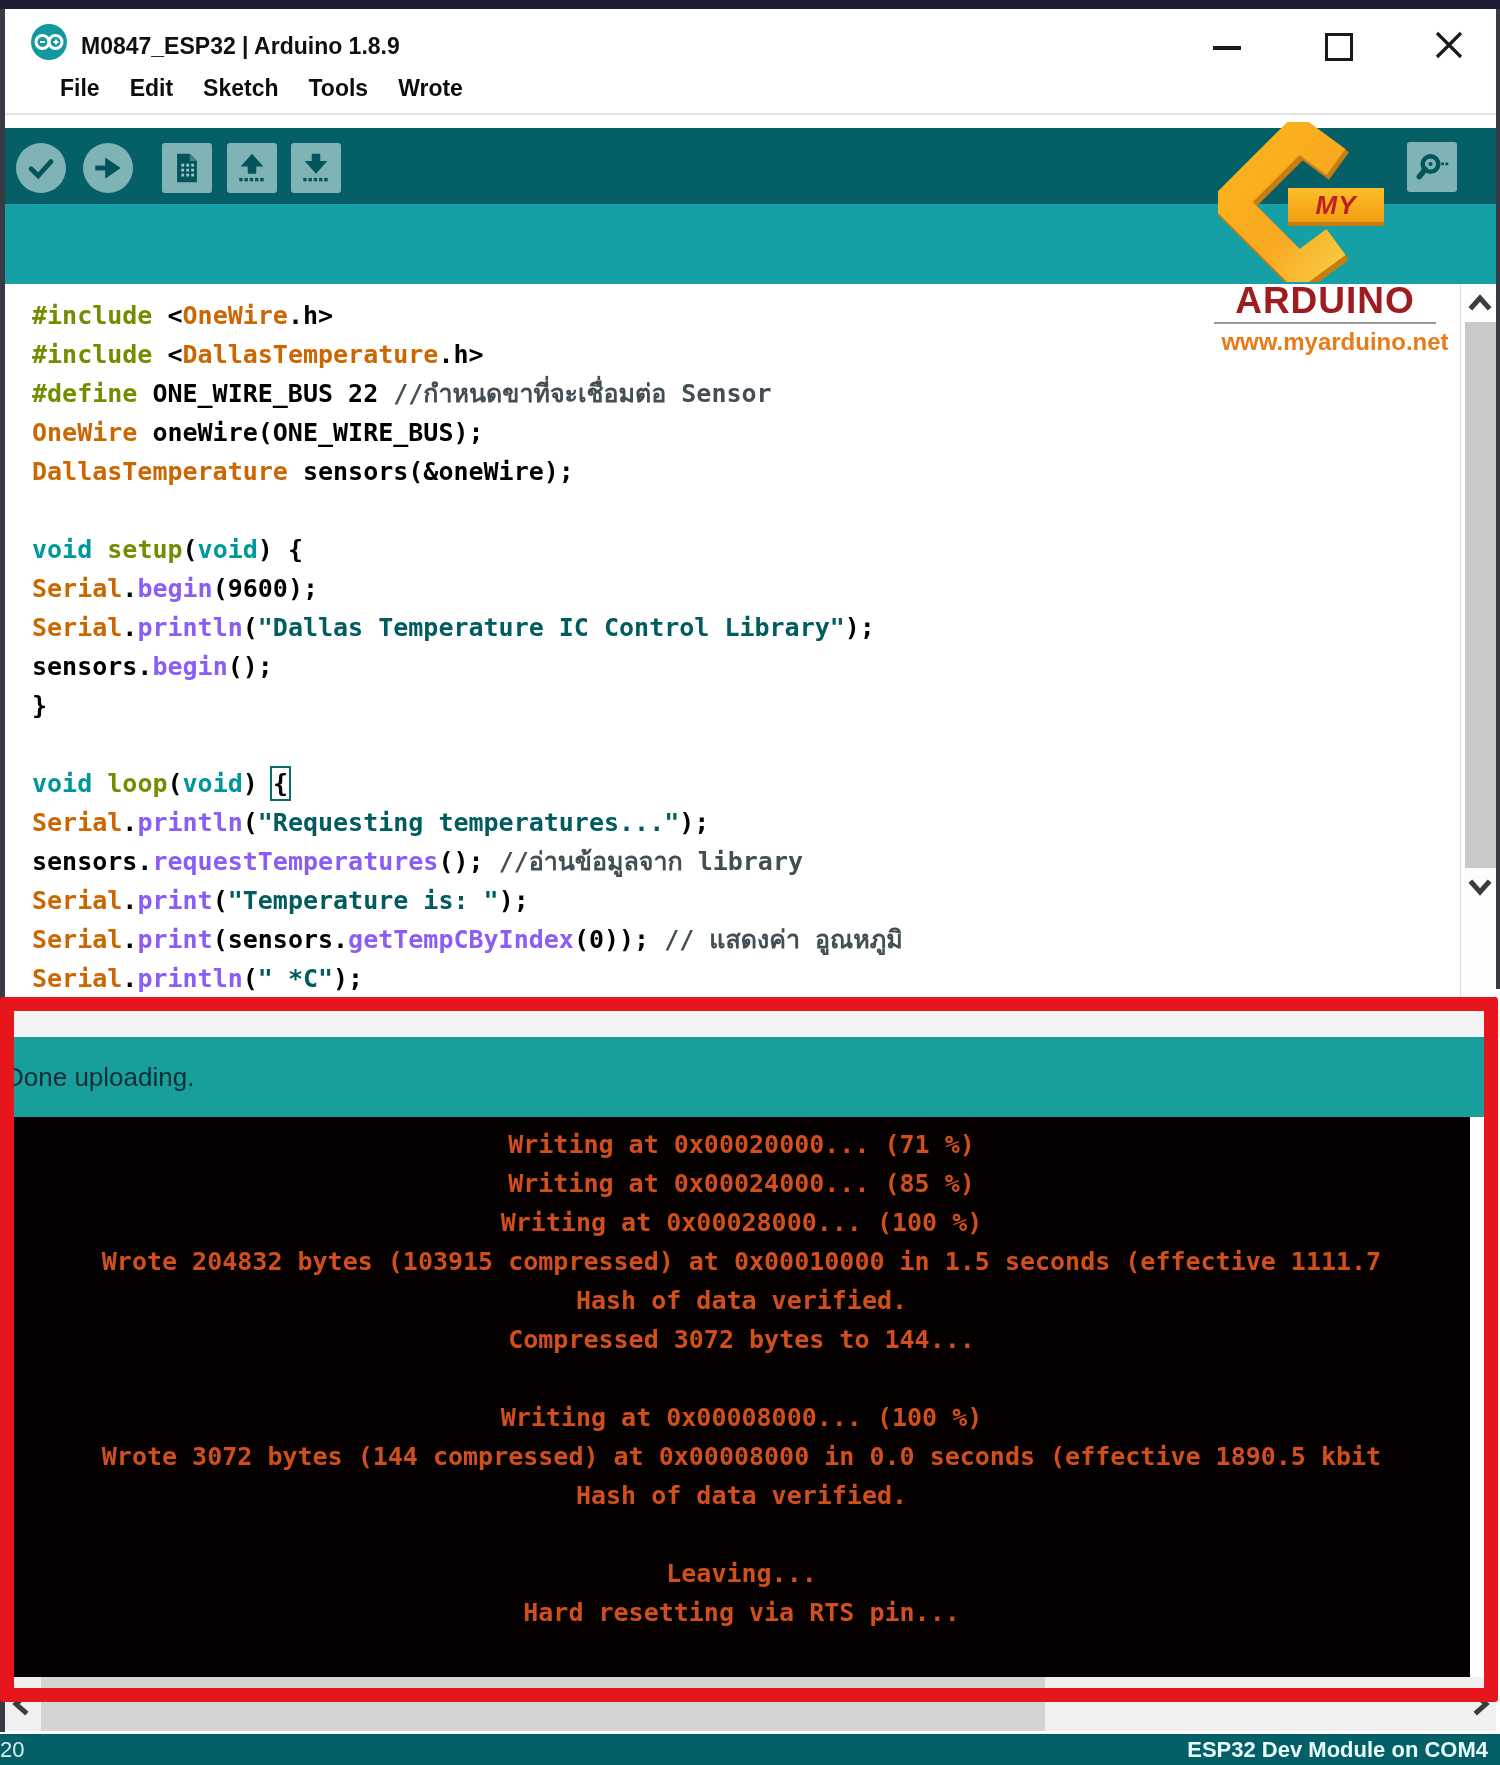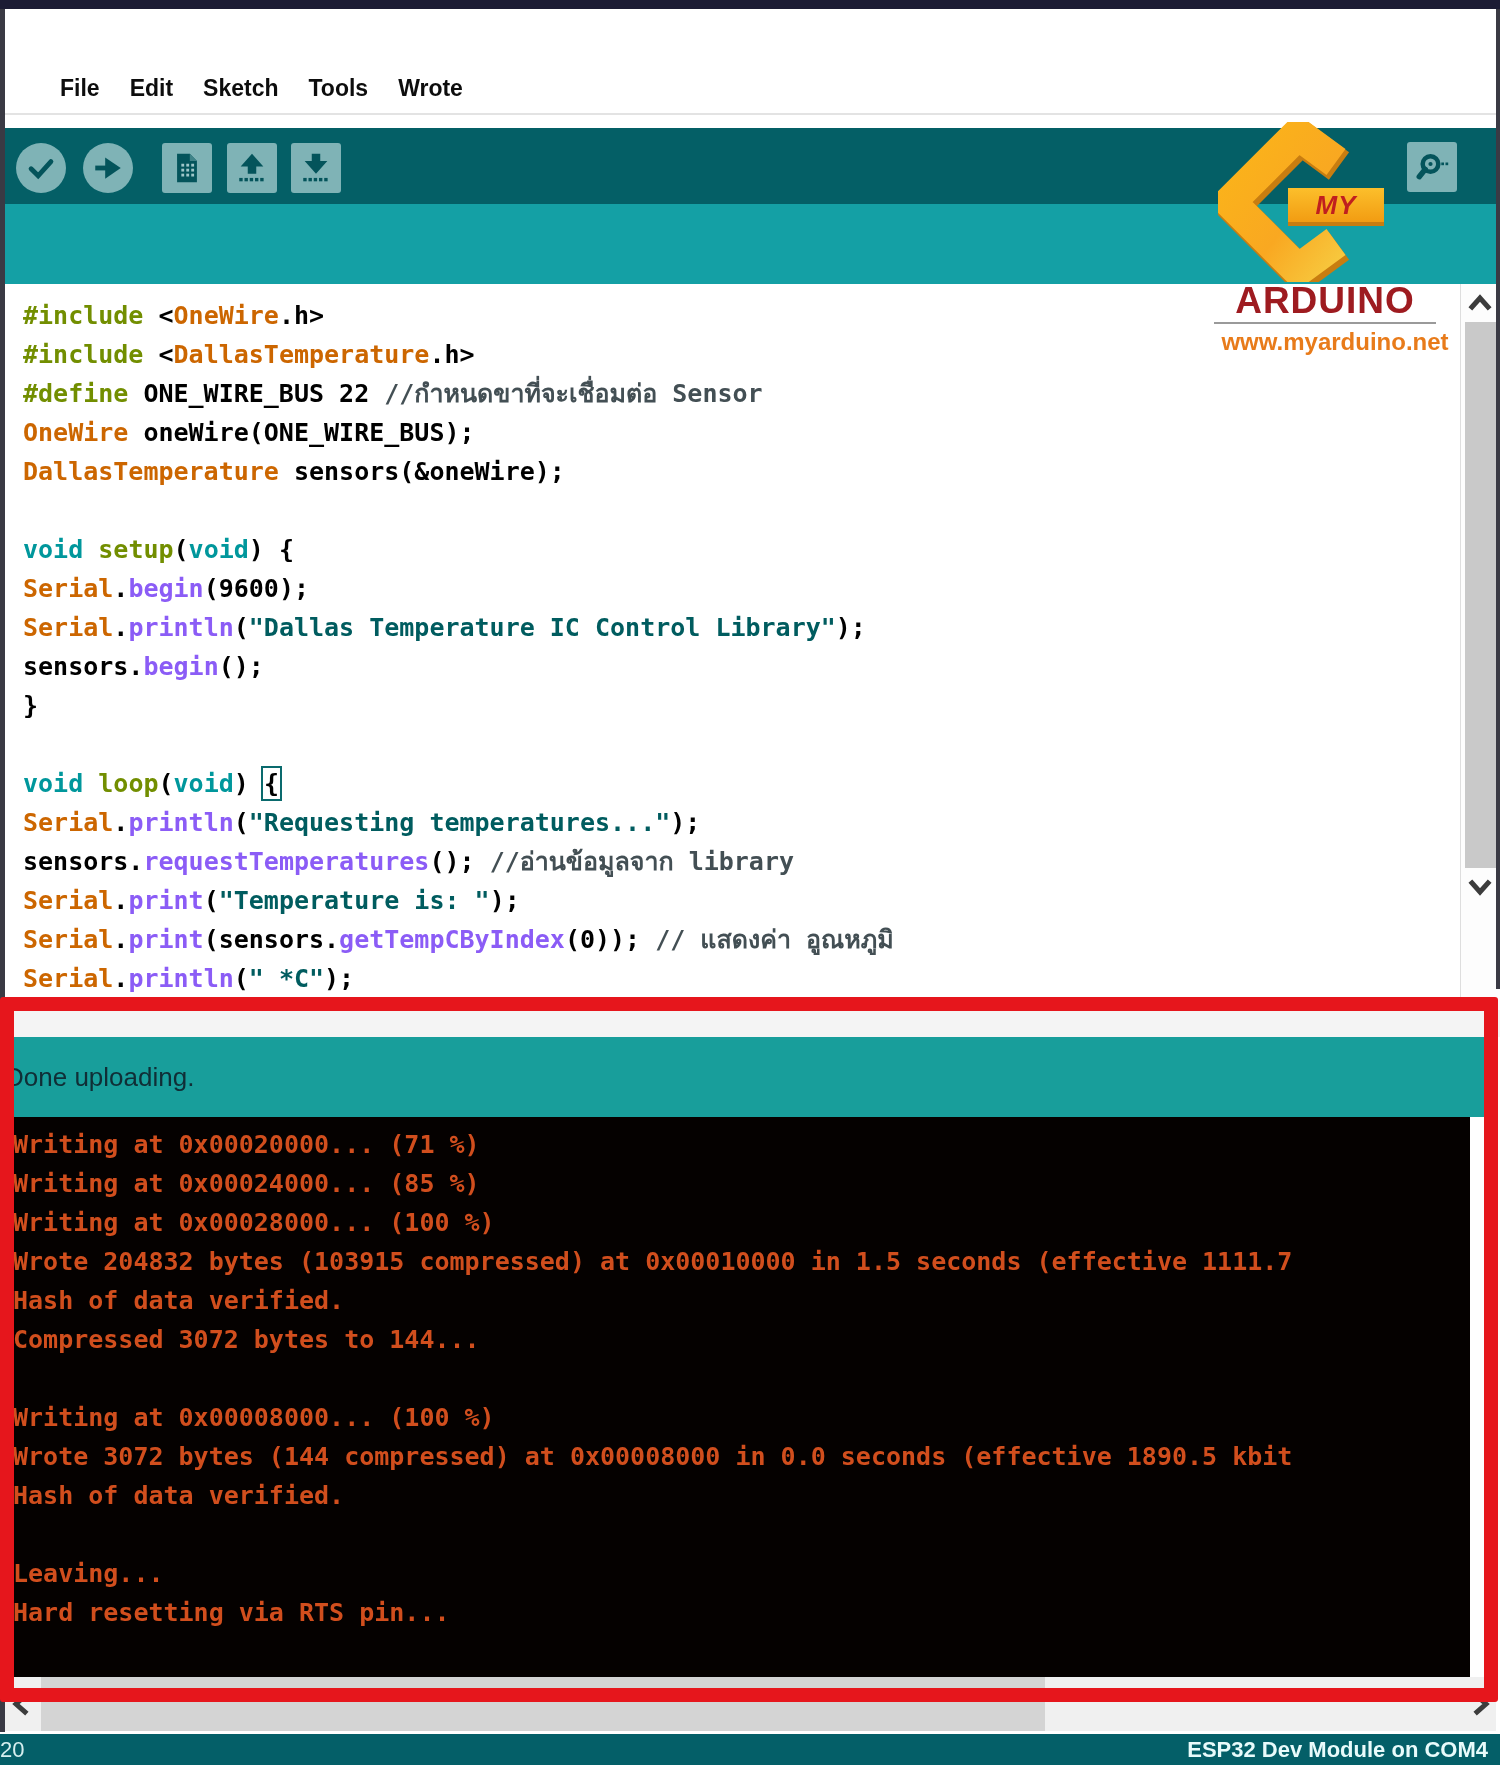--- a/index.html
+++ b/index.html
@@ -35,21 +35,21 @@
   #btn-open{left:222px;} #btn-save{left:286px;} #btn-serial{left:1402px;top:14px;}
 
   
   #tabbar{left:5px;top:204px;width:1495px;height:80px;background:#14a0a5;}
   #tab-active{left:20px;top:218px;width:252px;height:66px;background:#fff;border-radius:10px 10px 0 0;
               display:flex;align-items:center;justify-content:center;font-size:24px;font-weight:500;color:#3f3f3f;}
   #tab-dropdown{left:1395px;top:224px;width:44px;height:40px;background:#63b9bd;display:flex;align-items:center;justify-content:center;border-radius:2px;}
   #tab-dropdown .tri{width:0;height:0;border-left:11px solid transparent;border-right:11px solid transparent;border-top:14px solid #04545b;}
 
   
-  #editor{left:3px;top:284px;width:1455px;height:753px;background:#fff;overflow:hidden;
+  #editor{left:12px;top:284px;width:1455px;height:753px;background:#fff;overflow:hidden;
           font-family:"DejaVu Sans Mono",monospace;font-size:25px;font-weight:bold;line-height:39px;
           padding:12px 0 0 20px;box-sizing:border-box;white-space:pre;}
   .code-line{height:39px;}
   .tok-n{color:#000000;}
   .tok-g{color:#728E00;}
   .tok-o{color:#CC6600;}
   .tok-f{color:#8b5cf6;}
   .tok-k{color:#00979C;}
   .tok-s{color:#005C5F;}
   .tok-m{color:#434f54;}
@@ -63,21 +63,21 @@
   .chev{stroke:#3c3c3c;stroke-width:5;fill:none;stroke-linecap:square;}
 
   
   #divider{left:5px;top:1010px;width:1495px;height:27px;background:#f4f4f4;}
   #upload-status{left:5px;top:1037px;width:1481px;height:80px;background:#189e9b;display:flex;align-items:center;}
   #upload-status span{font-size:26px;font-weight:500;color:#102e36;}
 
   
   #console{left:5px;top:1117px;width:1465px;height:560px;background:#050100;overflow:hidden;
            font-family:"DejaVu Sans Mono",monospace;font-size:25px;font-weight:bold;line-height:39px;
-           padding:8px 0 0 8px;box-sizing:border-box;white-space:pre;color:#d14e1d;}
+           padding:8px 0 0 8px;box-sizing:border-box;white-space:pre;color:#d14e1d;text-align:center;}
   .console-line{height:39px;}
   #console-gap{left:1470px;top:1117px;width:26px;height:560px;background:#fff;}
 
   
   #hscroll{left:5px;top:1677px;width:1491px;height:54px;background:#f0f0f0;}
   #hthumb{left:36px;top:0px;width:1004px;height:54px;background:#d4d4d4;}
   #hleft{left:8px;top:1691px;width:26px;height:26px;}
   #hright{left:1468px;top:1691px;width:26px;height:26px;}
 
   
@@ -102,20 +102,42 @@
 </style>
 </head>
 <body>
 
 <div id="app">
 
   <div class="abs" id="top-strip"></div>
   <div class="abs" id="side-l"></div>
   <div class="abs" id="side-r"></div>
 
+  <div class="abs" id="titlebar">
+    <svg class="abs" id="app-icon" viewBox="0 0 38 38">
+      <circle cx="19" cy="19" r="18" fill="#12999f"></circle>
+      <circle cx="12.5" cy="19" r="6.5" fill="none" stroke="#ffffff" stroke-width="3"></circle>
+      <circle cx="25.5" cy="19" r="6.5" fill="none" stroke="#ffffff" stroke-width="3"></circle>
+      <rect x="10" y="18" width="5" height="2" fill="#fff"></rect>
+      <rect x="23.5" y="18" width="5" height="2" fill="#fff"></rect>
+      <rect x="25" y="16.5" width="2" height="5" fill="#fff"></rect>
+    </svg>
+    <div class="abs" id="title-text">M0847_ESP32 | Arduino 1.8.9</div>
+    <div class="abs winctl" id="min-btn">
+        <div class="abs" id="min-glyph"></div>
+      </div>
+    <div class="abs winctl" id="max-btn">
+        <div class="abs" id="max-glyph"></div>
+      </div>
+    <div class="abs winctl" id="close-btn">
+      <svg width="44" height="44" viewBox="0 0 44 44">
+        <path d="M10 10 L34 34 M34 10 L10 34" stroke="#1a1a1a" stroke-width="3.2" fill="none"></path>
+      </svg>
+    </div>
+  </div>
 
   <div class="abs" id="menubar">
       <span class="menu-item">File</span>
       <span class="menu-item">Edit</span>
       <span class="menu-item">Sketch</span>
       <span class="menu-item">Tools</span>
       <span class="menu-item">Wrote</span>
     </div>
   <div class="abs" id="menu-sep"></div>
 

